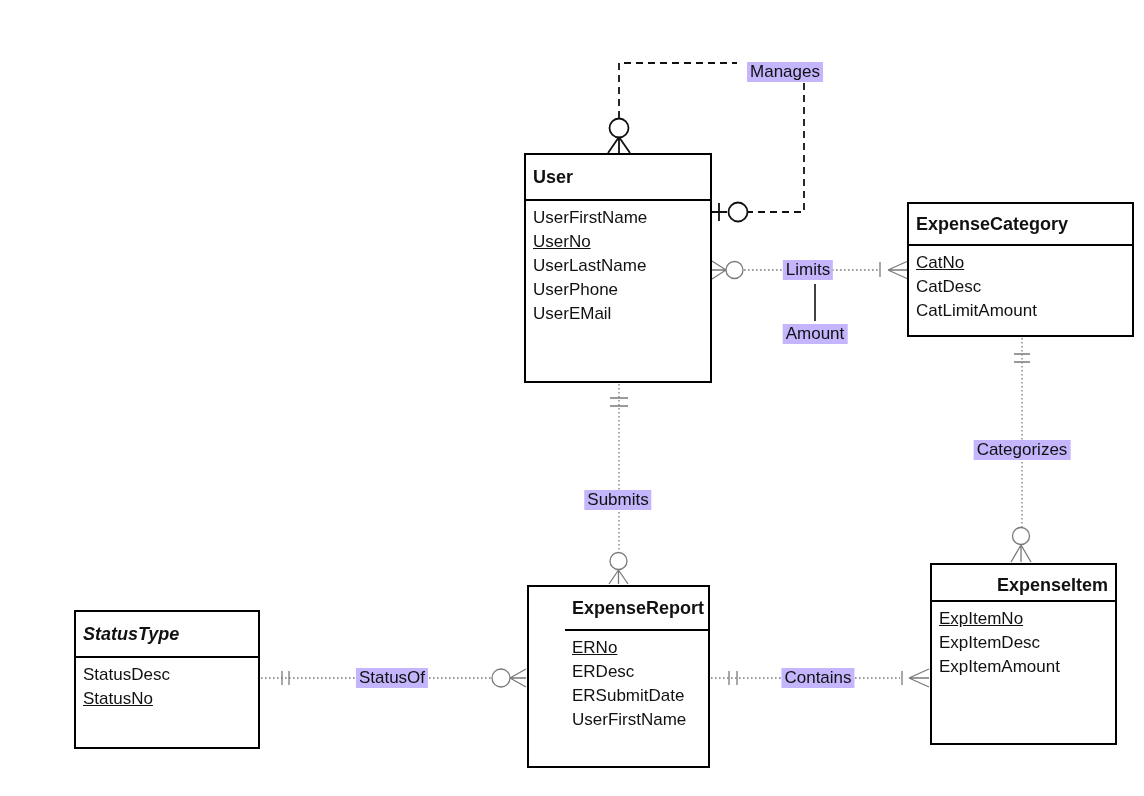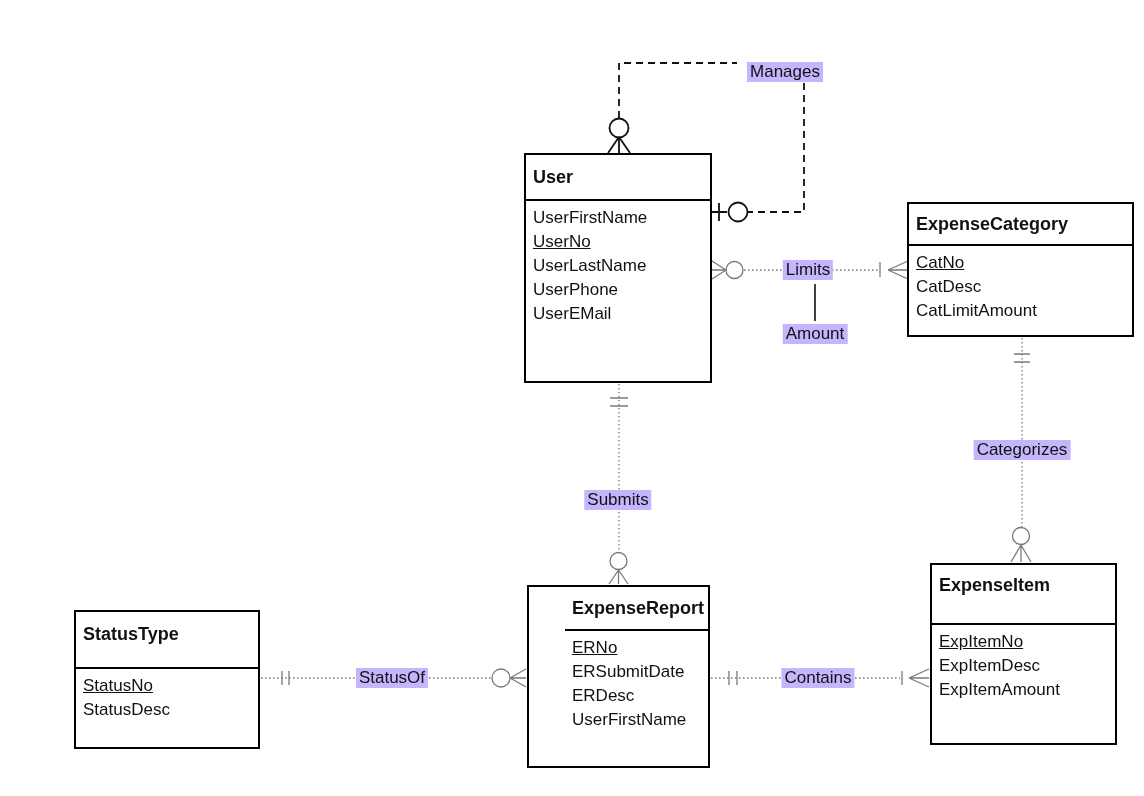--- a/index.html
+++ b/index.html
@@ -121,39 +121,39 @@
   <div class="entity" style="left:907px; top:202px; width:227px; height:135px;">
     <div class="entity-title" style="height:42px; line-height:40px;">ExpenseCategory</div>
     <div class="entity-attrs">
       <div class="attr pk">CatNo</div>
       <div class="attr">CatDesc</div>
       <div class="attr">CatLimitAmount</div>
     </div>
   </div>
 
   <div class="entity" style="left:74px; top:610px; width:186px; height:139px;">
-    <div class="entity-title" style="height:57px; line-height:44px;">StatusType</div>
+    <div class="entity-title" style="height:46px; line-height:44px;font-style:italic;">StatusType</div>
     <div class="entity-attrs">
+      <div class="attr">StatusDesc</div>
       <div class="attr pk">StatusNo</div>
-      <div class="attr">StatusDesc</div>
     </div>
   </div>
 
   <div class="entity" style="left:527px; top:585px; width:183px; height:183px;padding-left:36px;">
     <div class="entity-title" style="height:44px; line-height:42px;">ExpenseReport</div>
     <div class="entity-attrs">
       <div class="attr pk">ERNo</div>
+      <div class="attr">ERDesc</div>
       <div class="attr">ERSubmitDate</div>
-      <div class="attr">ERDesc</div>
       <div class="attr">UserFirstName</div>
     </div>
   </div>
 
   <div class="entity" style="left:930px; top:563px; width:187px; height:182px;">
-    <div class="entity-title" style="height:60px; line-height:41px;">ExpenseItem</div>
+    <div class="entity-title" style="height:37px; line-height:41px;text-align:right;">ExpenseItem</div>
     <div class="entity-attrs">
       <div class="attr pk">ExpItemNo</div>
       <div class="attr">ExpItemDesc</div>
       <div class="attr">ExpItemAmount</div>
     </div>
   </div>
 
   <div class="rel-label" style="left:785px; top:72px;">Manages</div>
   <div class="rel-label" style="left:808px; top:270px;">Limits</div>
   <div class="rel-label" style="left:815px; top:334px;">Amount</div>

